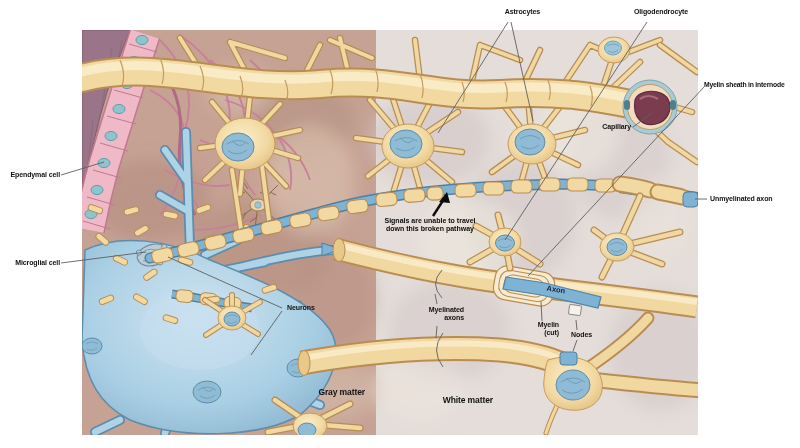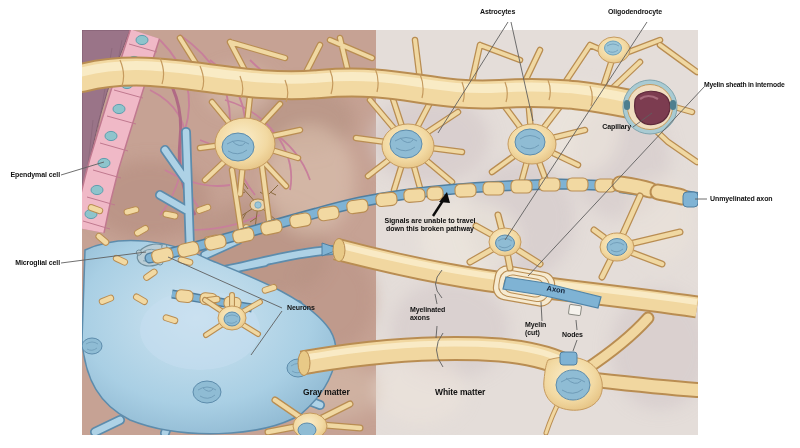--- a/index.html
+++ b/index.html
@@ -1,21 +1,21 @@
 <!DOCTYPE html>
 <html><head>
 <meta charset="utf-8">
 <style>
   html,body{margin:0;padding:0;background:#ffffff;}
   .stage{position:relative;width:800px;height:448px;background:#ffffff;overflow:hidden;
          font-family:"Liberation Sans", sans-serif;}
   svg.art{position:absolute;left:0;top:0;}
   .lbl{position:absolute;font-size:7px;font-weight:bold;color:#111;line-height:1.12;
        letter-spacing:-0.1px;}
-  .lbl.center{text-align:left;}
+  .lbl.center{text-align:right;}
   .lbl.right{text-align:right;}
   .lbl.big{font-size:8.5px;}
   .lbl.tiny{font-size:6.8px;letter-spacing:-0.2px;}
   .annot{position:absolute;font-size:7px;font-weight:bold;color:#0b0b0b;text-align:center;
          line-height:1.15;}
   .axon-lbl{position:absolute;font-size:7.5px;font-weight:bold;color:#15253a;
             transform:rotate(9deg);text-align:center;}
 </style>
 </head>
 <body>
@@ -393,15 +393,15 @@
 <div class="lbl center" style="left:410px;top:306px;width:54px;">Myelinated axons</div>
 
 <div class="axon-lbl" style="left:536px;top:285px;width:40px;">Axon</div>
 
 <div class="lbl center" style="left:525px;top:321px;width:34px;">Myelin (cut)</div>
 
 <div class="lbl center" style="left:562px;top:331px;width:30px;">Nodes</div>
 
 <div class="lbl big center" style="left:303px;top:388px;width:62px;">Gray matter</div>
 
-<div class="lbl big center" style="left:427px;top:388px;width:66px;margin-left:8px;">White matter</div>
+<div class="lbl big center" style="left:427px;top:396px;width:66px;">White matter</div>
 
 </div>
 
 </body></html>

